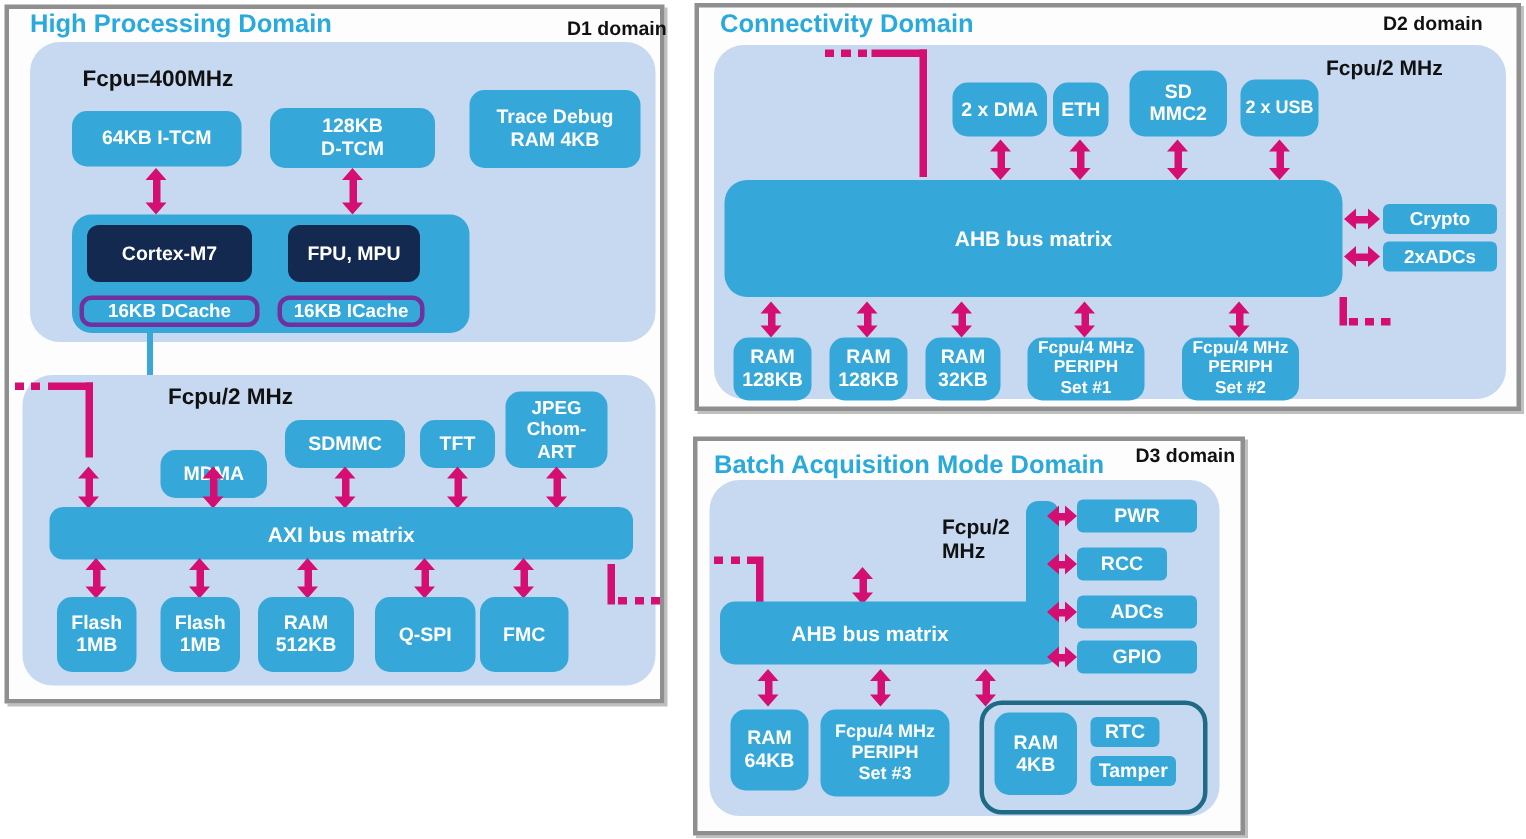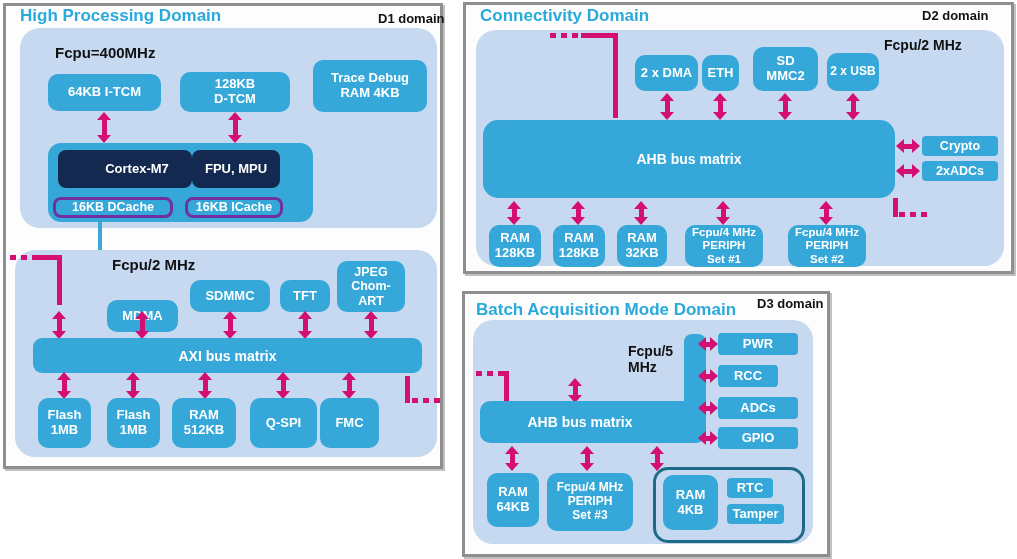--- a/index.html
+++ b/index.html
@@ -71,21 +71,21 @@
   <div class="b" style="left:48px;top:74px;width:113px;height:37px;">64KB I-TCM</div>
   <div class="b" style="left:180px;top:72px;width:110px;height:40px;">128KB
 D-TCM</div>
   <div class="b" style="left:313px;top:60px;width:114px;height:52px;">Trace Debug
 RAM 4KB</div>
 
   <div class="av" style="left:96px;top:112px;height:31px;"></div>
   <div class="av" style="left:227px;top:112px;height:31px;"></div>
 
   <div class="b" style="left:48px;top:143px;width:265px;height:79px;border-radius:13px;"></div>
-  <div class="b navyb" style="left:58px;top:150px;width:110px;height:38px;padding-left:24px;">Cortex-M7</div>
+  <div class="b navyb" style="left:58px;top:150px;width:110px;height:38px;">Cortex-M7</div>
   <div class="b navyb" style="left:192px;top:150px;width:88px;height:38px;">FPU, MPU</div>
   <div class="b cachb" style="left:53px;top:197px;width:114px;height:15px;">16KB DCache</div>
   <div class="b cachb" style="left:185px;top:197px;width:92px;height:15px;">16KB ICache</div>
 
   <div class="cyline" style="left:98px;top:222px;width:4px;height:117px;"></div>
 
   <div class="inner" style="left:15px;top:250px;width:422px;height:207px;"></div>
   <div class="freq" style="left:112px;top:256px;font-size:15px;">Fcpu/2 MHz</div>
 
   <div class="pdot-h" style="left:10px;top:255px;width:26px;"></div>
@@ -177,21 +177,21 @@
   <div class="b" style="left:788px;top:225px;width:78px;height:42px;font-size:11.5px;">Fcpu/4 MHz
 PERIPH
 Set #2</div>
 
   <div class="panel" style="left:462px;top:291px;width:362px;height:260px;"></div>
   <div class="ptitle" style="left:476px;top:300px;">Batch Acquisition Mode Domain</div>
   <div class="dlabel" style="left:757px;top:296px;">D3 domain</div>
 
   <div class="inner" style="left:473px;top:320px;width:340px;height:224px;"></div>
 
-  <div class="freq" style="left:628px;top:343px;font-size:14px;">Fcpu/5
+  <div class="freq" style="left:628px;top:343px;font-size:14px;">Fcpu/2
 MHz</div>
 
   <div class="pdot-h" style="left:476px;top:371px;width:28px;"></div>
   <div class="pline" style="left:504px;top:371px;width:5px;height:32px;"></div>
 
   <div class="av" style="left:567px;top:378px;height:25px;"></div>
 
   <div class="busbar" style="left:684px;top:334px;width:22px;height:75px;border-radius:8px 8px 0 0;"></div>
   <div class="busbar" style="left:480px;top:401px;width:226px;height:42px;border-radius:10px;"></div>
   <div class="buslabel" style="left:480px;top:401px;width:200px;height:42px;">AHB bus matrix</div>

